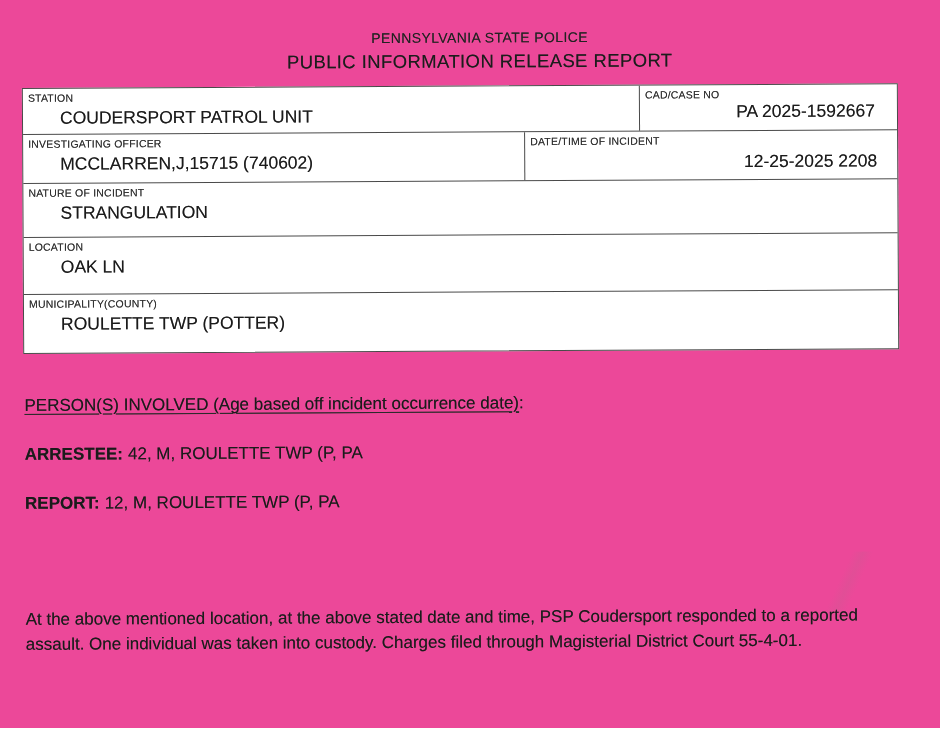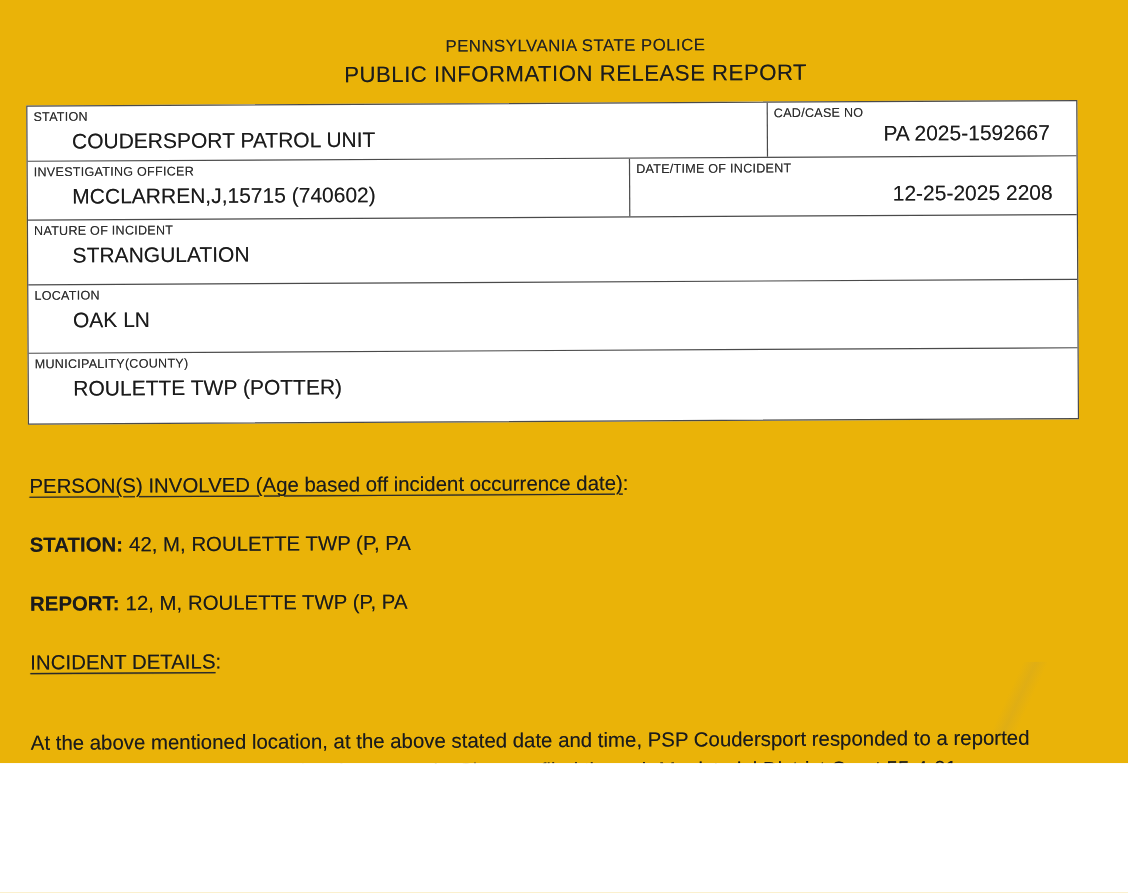--- a/index.html
+++ b/index.html
@@ -3,22 +3,22 @@
 <meta charset="utf-8">
 <style>
   html, body {
     margin: 0;
     padding: 0;
     background: #ffffff;
   }
   .page {
     position: relative;
     width: 940px;
-    height: 636px;
-    background: #eab308;
+    height: 728px;
+    background: #ec4899;
     overflow: hidden;
     font-family: "Liberation Sans", "DejaVu Sans", sans-serif;
     color: #1f1f1f;
   }
   
   .page-inner {
     position: absolute;
     inset: 0;
     transform: rotate(-0.3deg);
     transform-origin: 0 120px;
@@ -197,29 +197,26 @@
         </div>
       </div>
 
     </div>
 
     <div class="textline persons-heading">
       <span class="underlined">PERSON(S) INVOLVED (Age based off incident occurrence date)</span><span>:</span>
     </div>
 
     <div class="textline arrestee-line">
-      <span class="lead-label">STATION:</span><span>42, M, ROULETTE TWP (P, PA</span>
+      <span class="lead-label">ARRESTEE:</span><span>42, M, ROULETTE TWP (P, PA</span>
     </div>
 
     <div class="textline victim-line">
       <span class="lead-label">REPORT:</span><span>12, M, ROULETTE TWP (P, PA</span>
     </div>
 
-    <div class="textline incident-heading">
-      <span class="underlined">INCIDENT DETAILS</span><span>:</span>
-    </div>
 
     <div class="narrative">At the above mentioned location, at the above stated date and time, PSP Coudersport responded to a reported assault. One individual was taken into custody. Charges filed through Magisterial District Court 55-4-01.</div>
 
     <div class="smudge"></div>
 
   </div>
 </div>
 
 </body></html>

